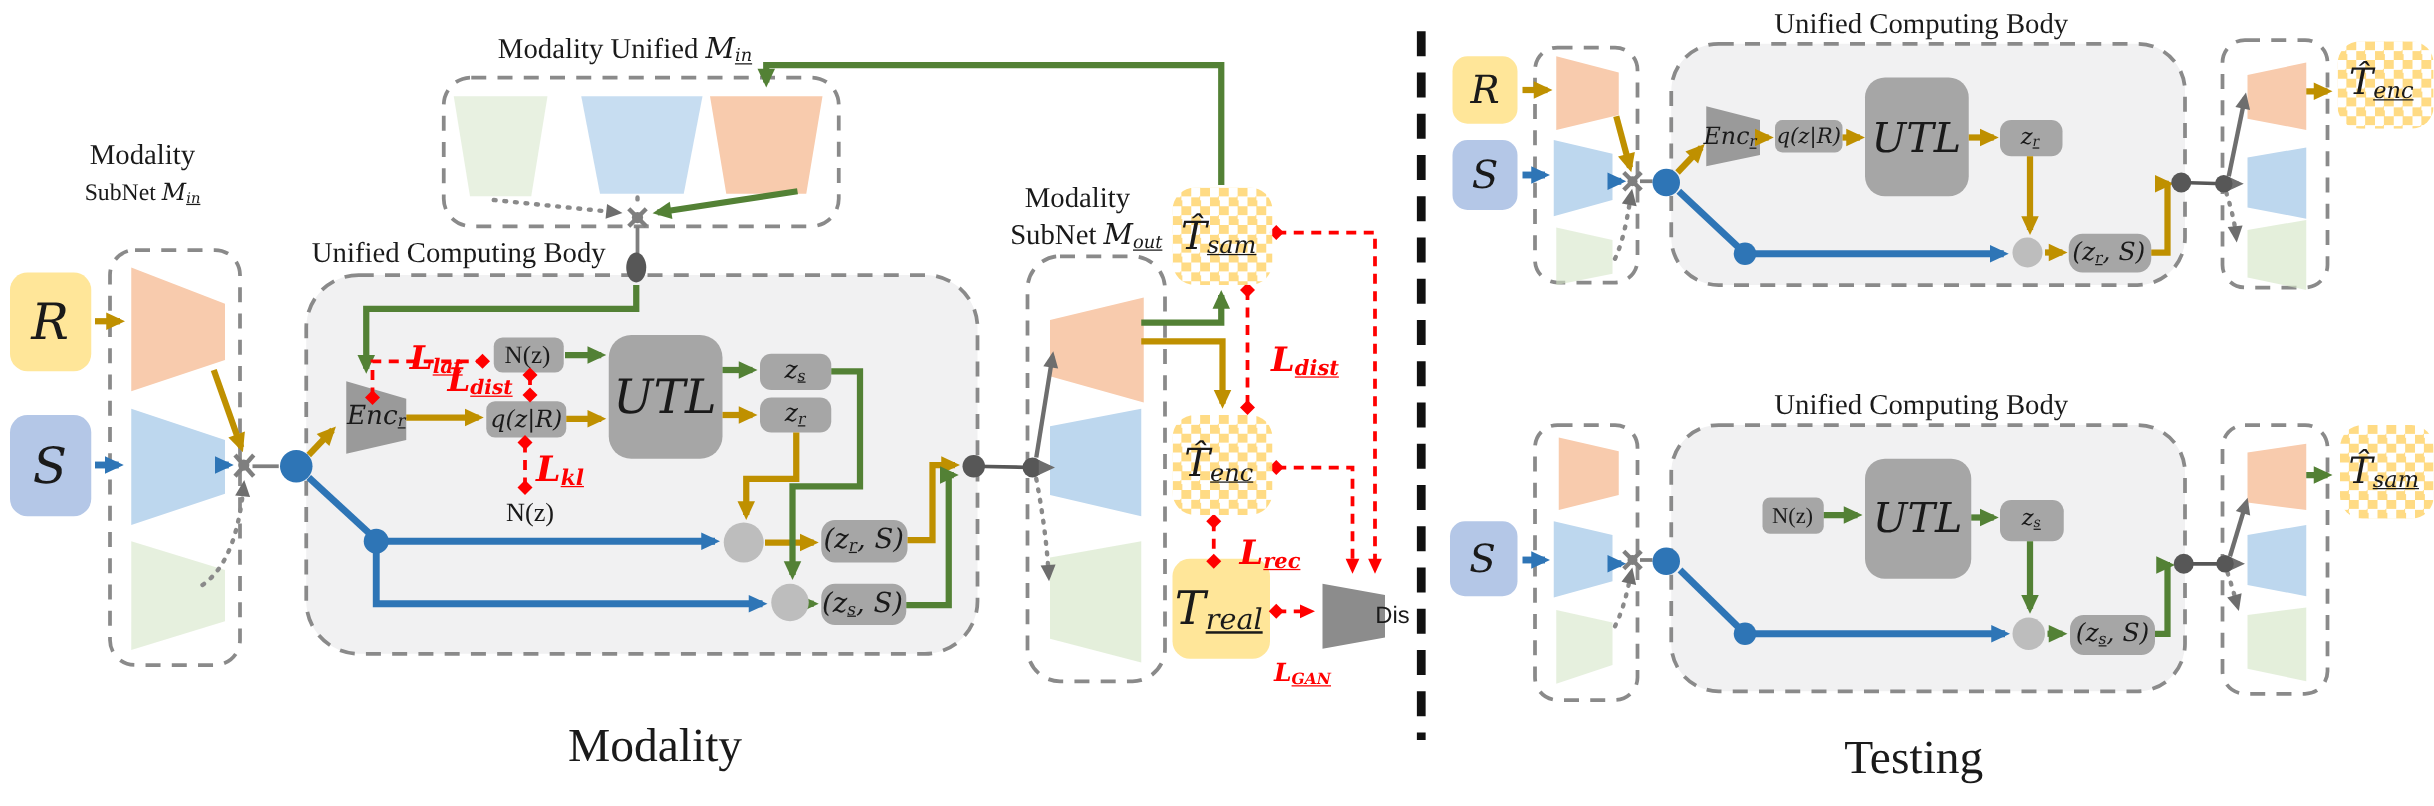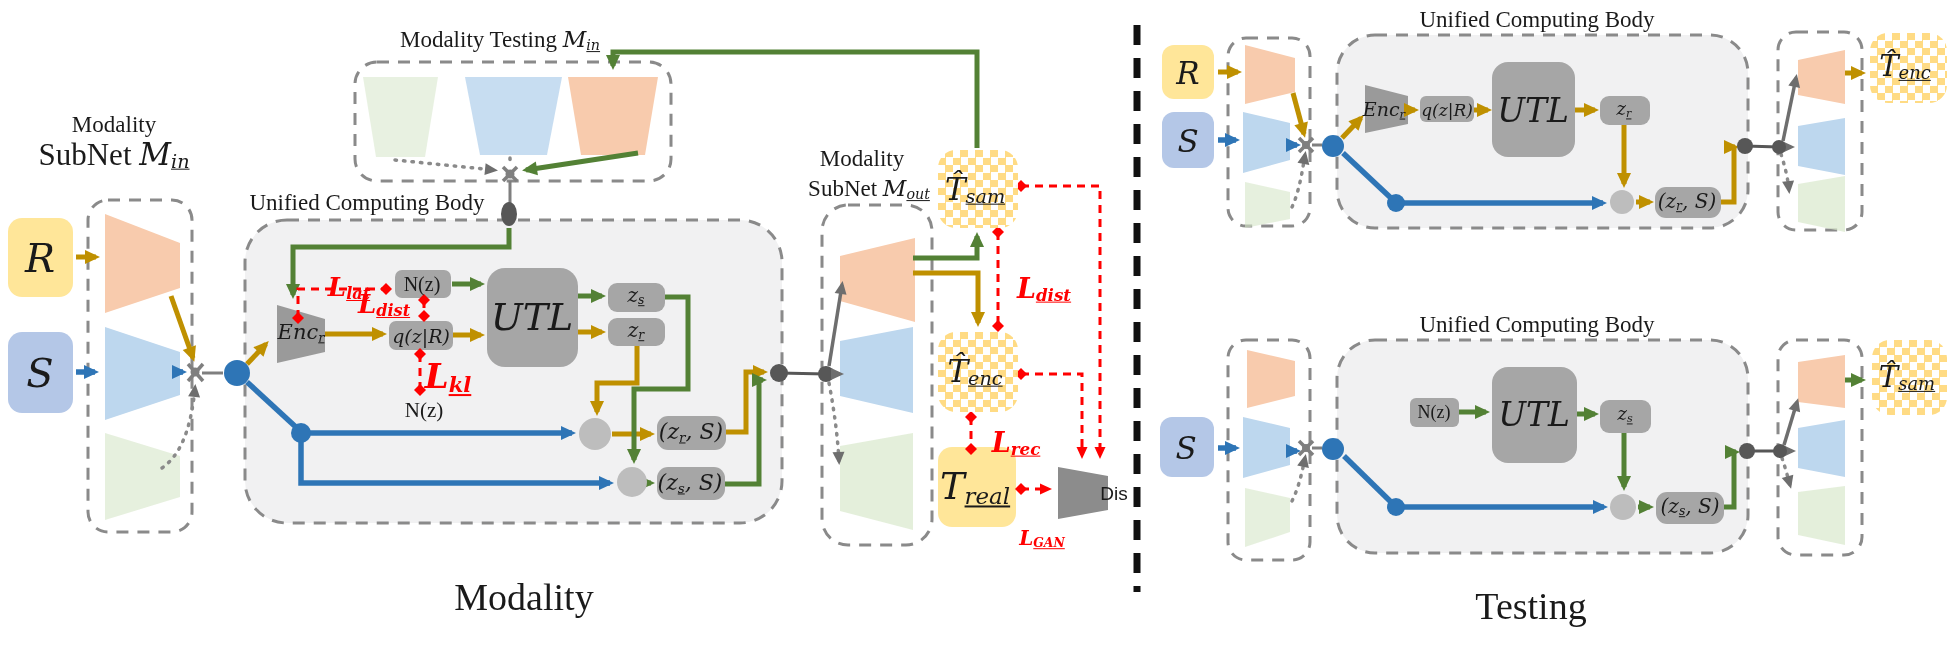--- a/index.html
+++ b/index.html
@@ -268,35 +268,35 @@
     <circle cx="1780" cy="451" r="7" fill="#575757"></circle>
   </g>
 </svg>
 
 <div class="checker" style="left:938px;top:150px;width:80px;height:78px;"></div>
 <div class="checker" style="left:938px;top:332px;width:80px;height:80px;"></div>
 <div class="checker" style="left:1870px;top:33px;width:77px;height:70px;"></div>
 <div class="checker" style="left:1872px;top:340px;width:75px;height:75px;"></div>
 
 <div class="lbl" style="left:114px;top:124px;font-size:23px;"><span>Modality</span></div>
-<div class="lbl" style="left:114px;top:155px;font-size:31px;"><span>SubNet </span><span class="m">M</span><sub class="m">in</sub></div>
+<div class="lbl" style="left:114px;top:155px;font-size:19px;"><span>SubNet </span><span class="m">M</span><sub class="m">in</sub></div>
 <div class="lbl m" style="left:40px;top:258px;font-size:40px;"><span>R</span></div>
 <div class="lbl m" style="left:40px;top:373px;font-size:40px;"><span>S</span></div>
-<div class="lbl" style="left:500px;top:40px;font-size:23px;"><span>Modality Testing </span><span class="m">M</span><sub class="m">in</sub></div>
+<div class="lbl" style="left:500px;top:40px;font-size:23px;"><span>Modality Unified </span><span class="m">M</span><sub class="m">in</sub></div>
 <div class="lbl" style="left:367px;top:202px;font-size:23px;"><span>Unified Computing Body</span></div>
 <div class="lbl m" style="left:301px;top:333px;font-size:21px;"><span>Enc</span><sub>r</sub></div>
 <div class="lbl" style="left:422px;top:284px;font-size:20px;"><span>N(z)</span></div>
 <div class="lbl m" style="left:421px;top:336px;font-size:19px;"><span>q(z|R)</span></div>
 <div class="lbl m" style="left:532px;top:317px;font-size:38px;"><span>UTL</span></div>
 <div class="lbl m" style="left:636px;top:296px;font-size:20px;"><span>z</span><sub>s</sub></div>
 <div class="lbl m" style="left:636px;top:331px;font-size:20px;"><span>z</span><sub>r</sub></div>
 <div class="lbl" style="left:424px;top:410px;font-size:21px;"><span>N(z)</span></div>
 <div class="lbl loss" style="left:349px;top:267px;font-size:26px;margin-top:21px;"><span>L</span><sub>lat</sub></div>
 <div class="lbl loss" style="left:384px;top:305px;font-size:26px;"><span>L</span><sub>dist</sub></div>
-<div class="lbl loss" style="left:448px;top:377px;font-size:34px;text-align:right;"><span>L</span><sub>kl</sub></div>
+<div class="lbl loss" style="left:448px;top:377px;font-size:28px;text-align:right;"><span>L</span><sub>kl</sub></div>
 <div class="lbl m" style="left:691px;top:433px;font-size:22px;"><span>(z</span><sub>r</sub><span>, S)</span></div>
 <div class="lbl m" style="left:690px;top:484px;font-size:22px;"><span>(z</span><sub>s</sub><span>, S)</span></div>
 <div class="lbl" style="left:862px;top:158px;font-size:23px;"><span>Modality</span></div>
 <div class="lbl" style="left:869px;top:189px;font-size:23px;"><span>SubNet </span><span class="m">M</span><sub class="m">out</sub></div>
 <div class="lbl m" style="left:975px;top:190px;font-size:31px;"><span>T̂</span><sub>sam</sub></div>
 <div class="lbl loss" style="left:1044px;top:289px;font-size:27px;"><span>L</span><sub>dist</sub></div>
 <div class="lbl m" style="left:975px;top:372px;font-size:31px;"><span>T̂</span><sub>enc</sub></div>
 <div class="lbl loss" style="left:1016px;top:443px;font-size:27px;text-align:right;"><span>L</span><sub>rec</sub></div>
 <div class="lbl m" style="left:975px;top:488px;font-size:37px;"><span>T</span><sub>real</sub></div>
 <div class="lbl" style="left:1114px;top:493px;font-size:19px;font-family:'Liberation Sans',sans-serif;"><span>Dis</span></div>

